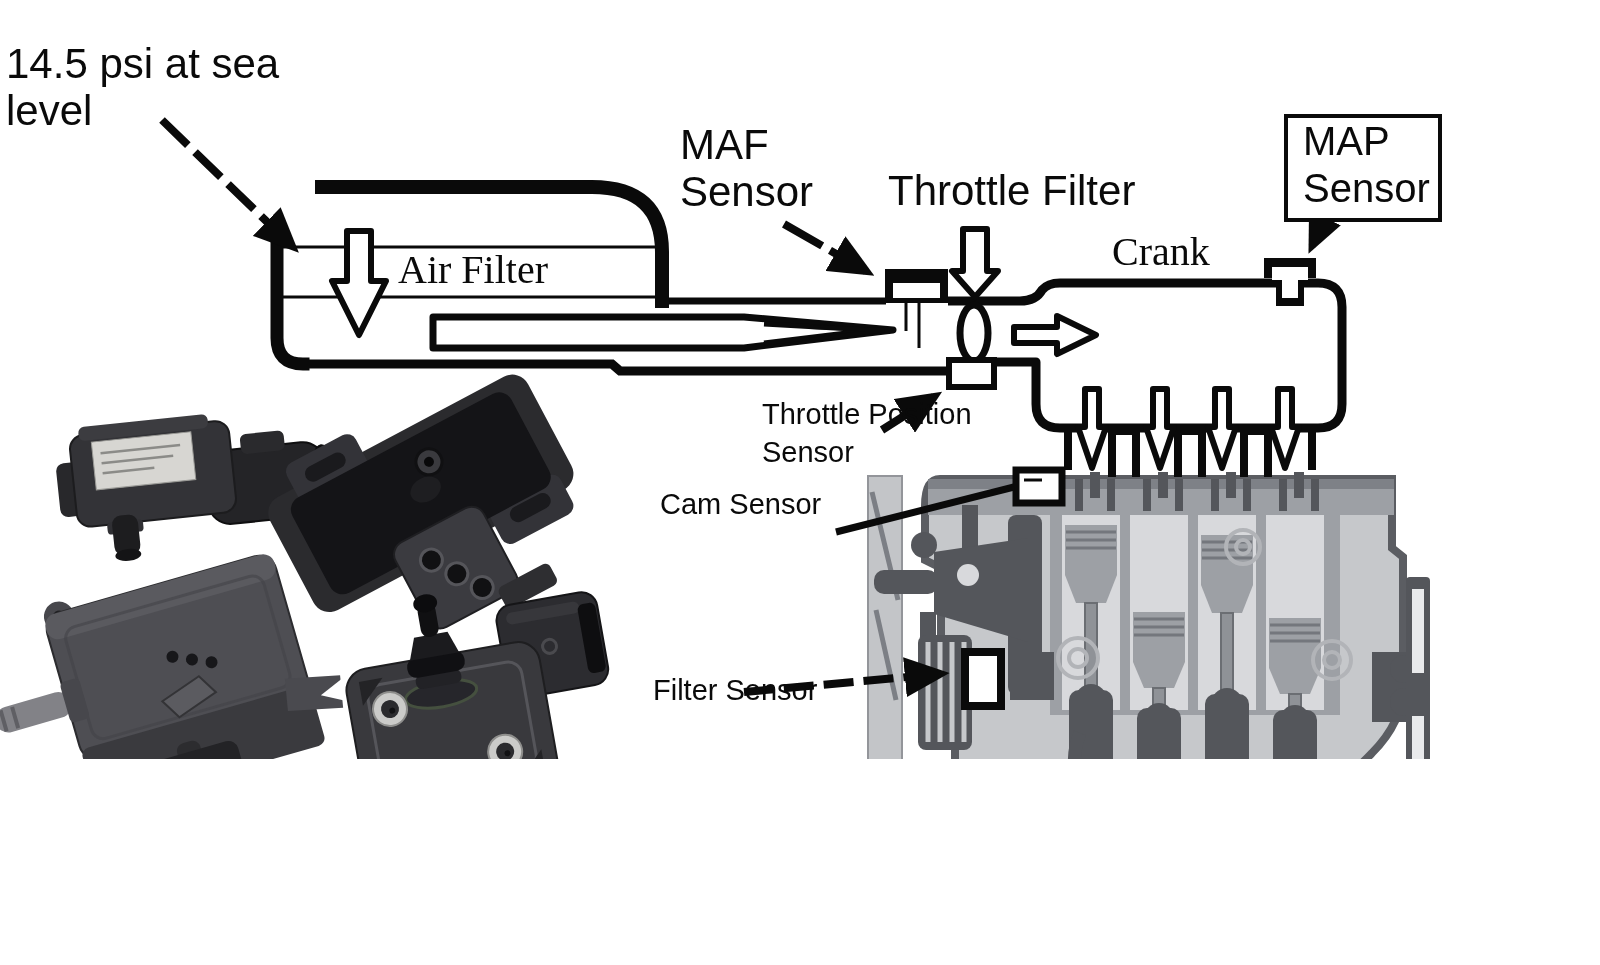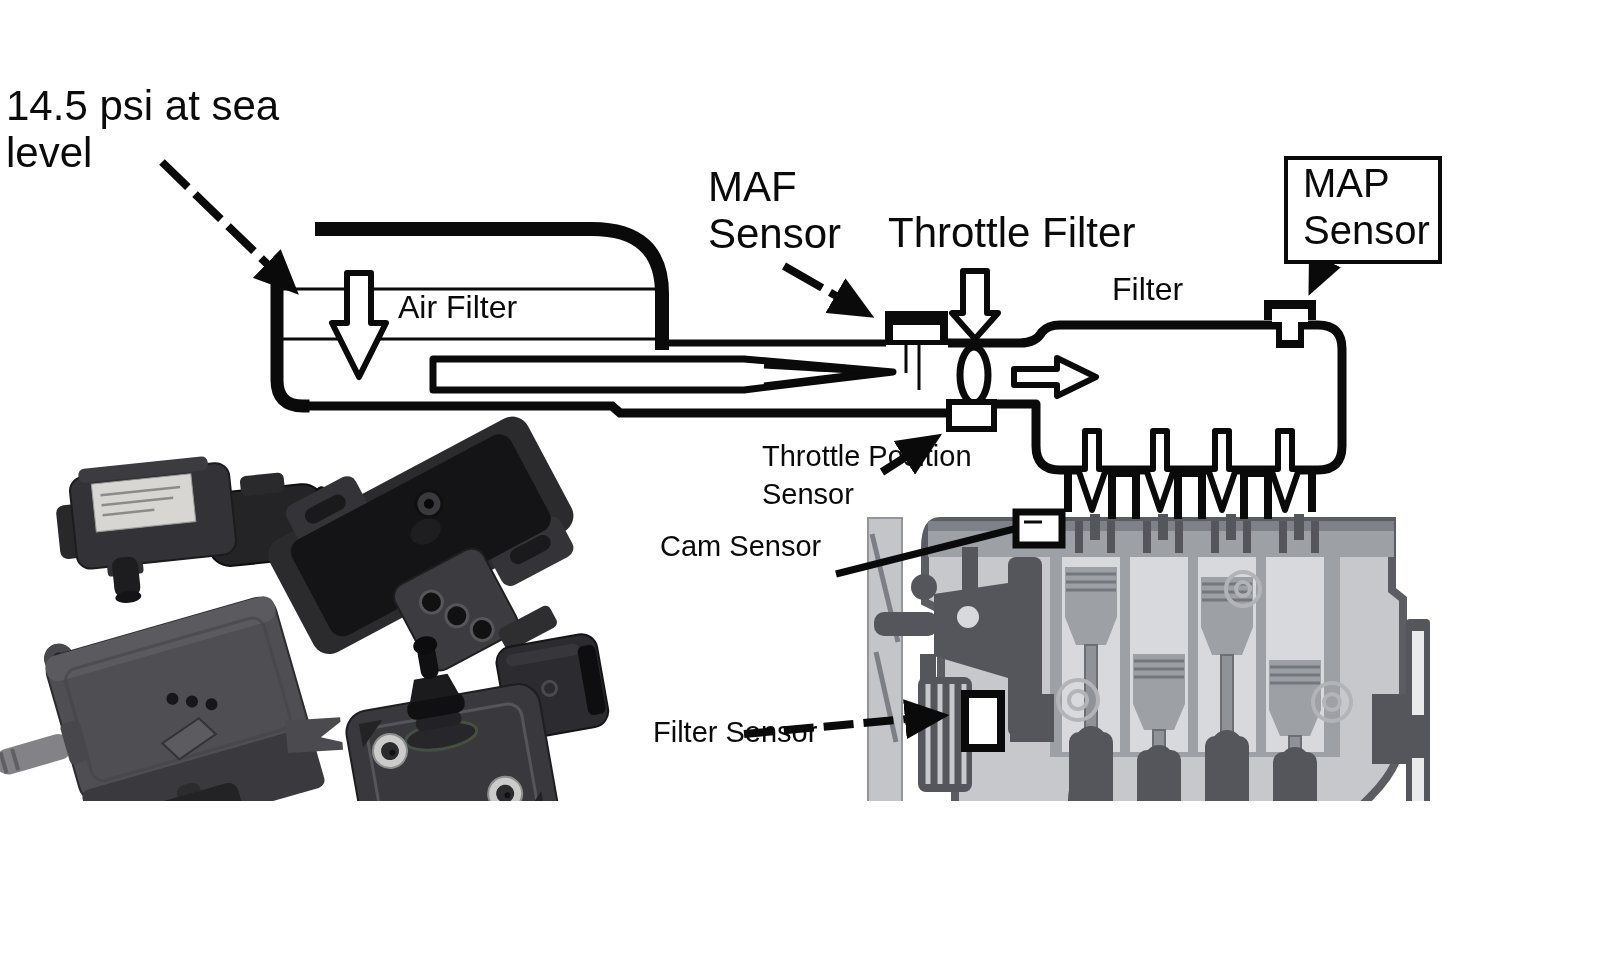--- a/index.html
+++ b/index.html
@@ -1,27 +1,27 @@
 <!DOCTYPE html>
 <html style="--background: #ffffff; --ink: #0a0a0a; --engine-body: #c6c8cb; --engine-mid: #9da0a5; --engine-dark: #54565b; --engine-light: #d8d9dc; --engine-outline: #5b5d62;"><head>
 <meta charset="utf-8">
 <title>Intake &amp; MAP Sensor Diagram</title>
 <style>
   html,body{margin:0;padding:0;background:#fff;}
   .stage{position:relative;width:1600px;height:759px;background:var(--background,#fff);
-         font-family:"Liberation Sans",sans-serif;overflow:hidden;margin-top:42px;}
+         font-family:"Liberation Sans",sans-serif;overflow:hidden;}
   .stage svg{position:absolute;left:0;top:0;}
   .lbl{position:absolute;color:var(--ink,#0a0a0a);line-height:1.13;letter-spacing:0;}
   .lbl.big{font-size:42px;}
-  .lbl.med{font-size:32px;}
+  .lbl.med{font-size:40px;font-family:Liberation Serif, serif;}
   .lbl.small{font-size:29px;line-height:1.32;}
   .nowrap{white-space:nowrap;}
   #lbl-pressure{left:6px;top:40px;width:300px;}
   #lbl-air-filter{left:398px;top:247px;}
-  #lbl-maf{left:708px;top:121px;width:170px;}
+  #lbl-maf{left:680px;top:121px;width:170px;}
   #lbl-throttle-plate{left:888px;top:167px;}
   #lbl-plenum{left:1112px;top:229px;}
   #lbl-tps{left:762px;top:395px;width:255px;}
   #lbl-cam{left:660px;top:485px;}
   #lbl-crank{left:653px;top:671px;}
   #map-box{position:absolute;left:1284px;top:114px;width:158px;box-sizing:border-box;
            border:4px solid var(--ink,#0a0a0a);background:#fff;padding:0 8px 6px 15px;
            font-size:40px;line-height:1.18;color:var(--ink,#0a0a0a);}
   
   .ink{stroke:var(--ink,#0a0a0a);fill:none;}
@@ -303,21 +303,21 @@
       <path class="ink" stroke-width="7" d="M836 532 L1014 487"></path>
       <path class="ink" stroke-width="8" stroke-dasharray="30 10" marker-end="url(#ah)" d="M744 692 L940 674"></path>
       <path class="ink" stroke-width="7" stroke-dasharray="12 8" marker-end="url(#ah)" d="M1324 220 L1312 246"></path>
     </g>
   </svg>
 
   <div id="lbl-pressure" class="lbl big">14.5 psi at sea level</div>
   <div id="lbl-air-filter" class="lbl med nowrap">Air Filter</div>
   <div id="lbl-maf" class="lbl big">MAF Sensor</div>
   <div id="lbl-throttle-plate" class="lbl big nowrap">Throttle Filter</div>
-  <div id="lbl-plenum" class="lbl med nowrap">Filter</div>
+  <div id="lbl-plenum" class="lbl med nowrap">Crank</div>
   <div id="map-box">
     <span>MAP Sensor</span>
   </div>
   <div id="lbl-tps" class="lbl small">Throttle Position Sensor</div>
   <div id="lbl-cam" class="lbl small nowrap">Cam Sensor</div>
   <div id="lbl-crank" class="lbl small nowrap">Filter Sensor</div>
 
 </div>
 
 </body></html>

